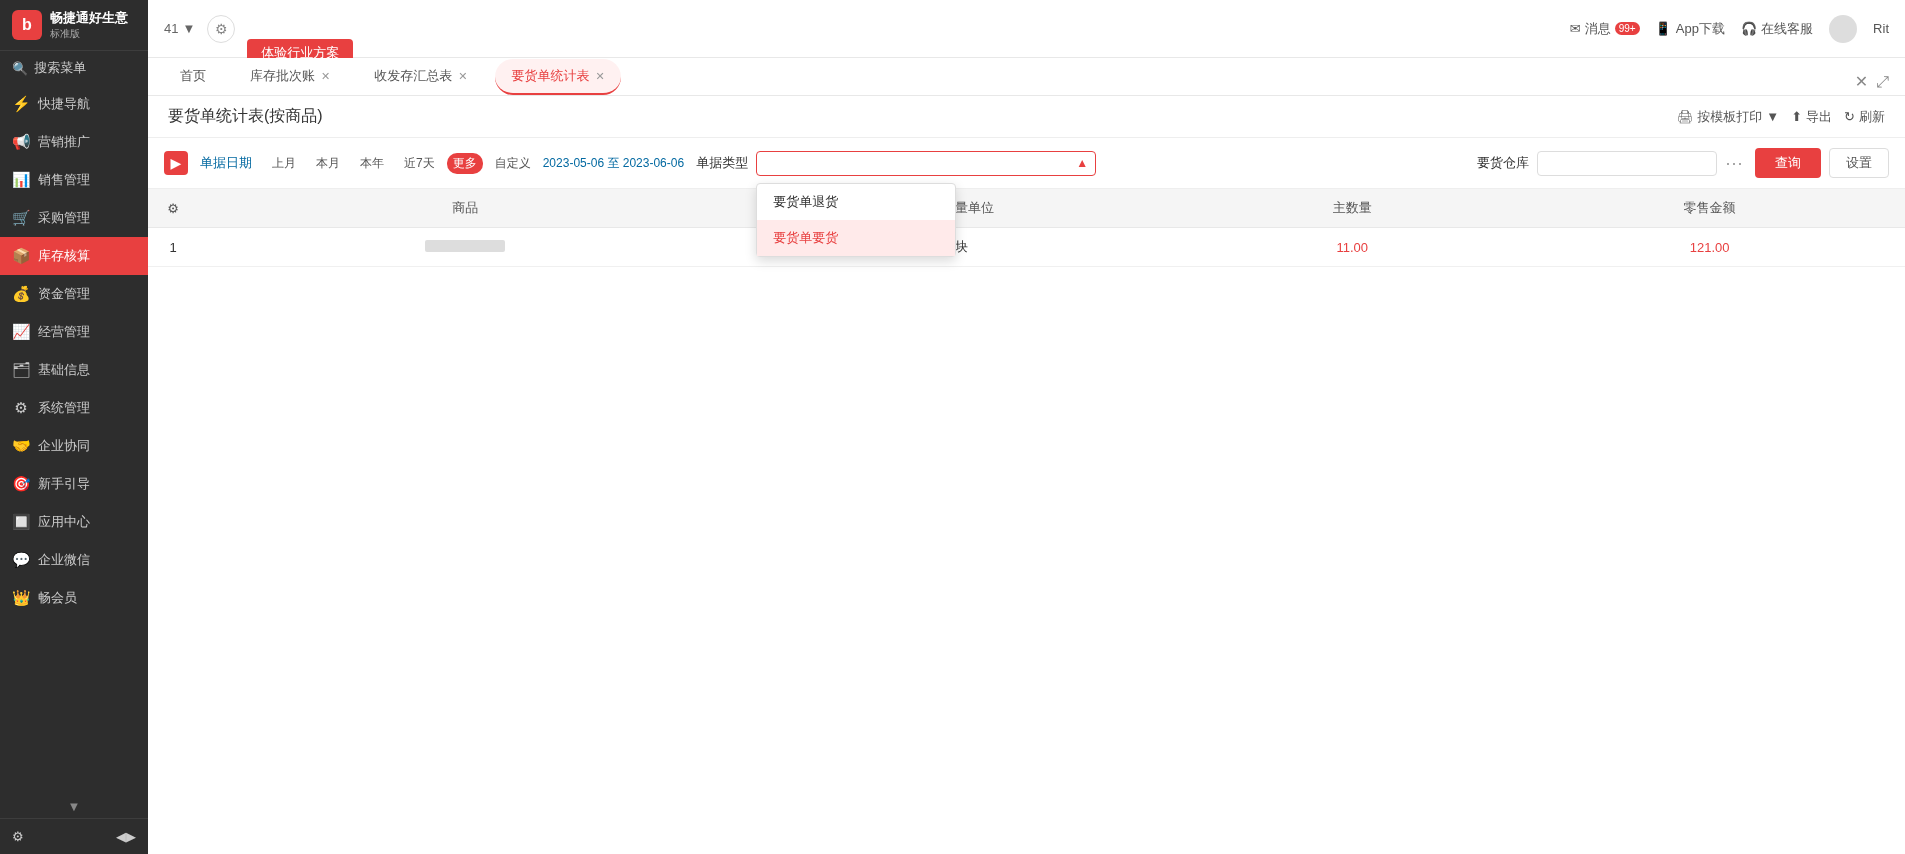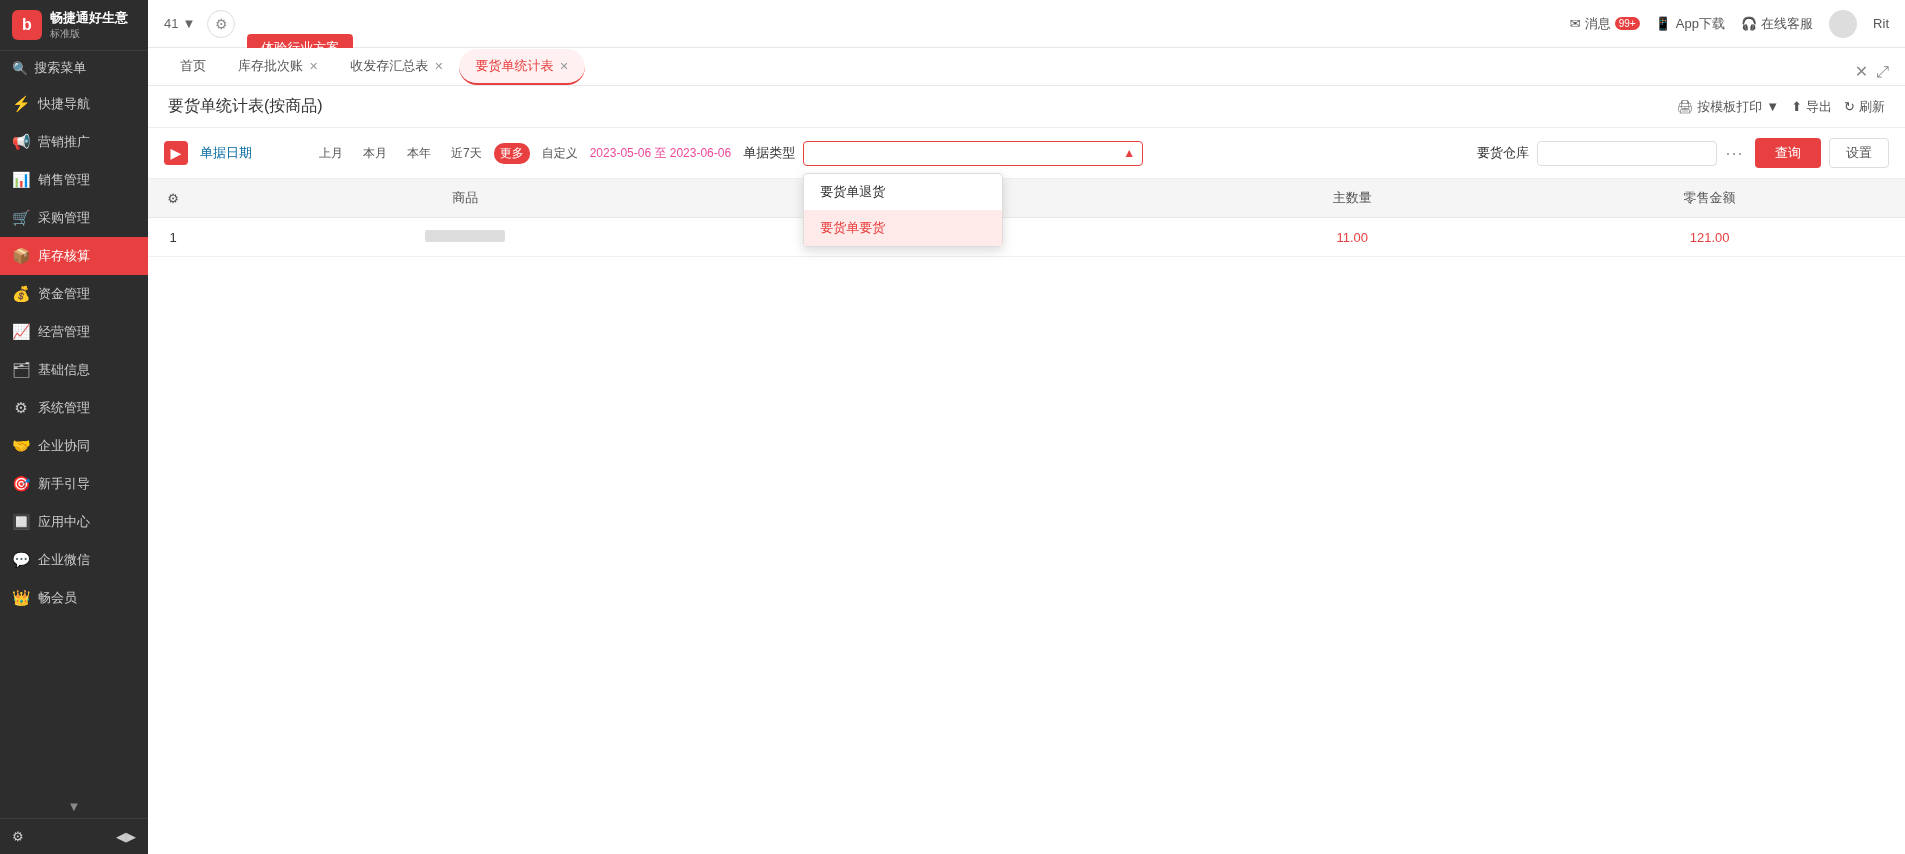--- a/index.html
+++ b/index.html
@@ -85,21 +85,21 @@
     
     .main-area {
       flex: 1;
       display: flex;
       flex-direction: column;
       overflow: hidden;
     }
 
     
     .top-header {
-      height: 48px;
+      height: 58px;
       background: #fff;
       display: flex;
       align-items: center;
       padding: 0 16px;
       border-bottom: 1px solid #e8e8e8;
       justify-content: space-between;
       flex-shrink: 0;
     }
     .header-left { display: flex; align-items: center; gap: 12px; }
     .branch-selector {
@@ -153,21 +153,21 @@
 
     
     .tab-bar {
       height: 38px;
       background: #fff;
       display: flex;
       align-items: flex-end;
       padding: 0 16px;
       border-bottom: 1px solid #e8e8e8;
       flex-shrink: 0;
-      gap: 0;
+      gap: 12px;
       justify-content: space-between;
     }
     .tab {
       display: flex;
       align-items: center;
       padding: 8px 16px;
       font-size: 13px;
       cursor: pointer;
       color: #555;
       border-bottom: 2px solid transparent;
@@ -234,38 +234,38 @@
     .filter-expand-btn {
       width: 24px; height: 24px;
       background: #e84040;
       color: white;
       display: flex; align-items: center; justify-content: center;
       border-radius: 4px;
       cursor: pointer;
       font-size: 14px;
     }
     .filter-label { font-size: 13px; color: #0369a1; }
-    .date-shortcuts { display: flex; align-items: center; gap: 4px; flex-wrap: wrap; margin-left: 47px; }
+    .date-shortcuts { display: flex; align-items: center; gap: 4px; flex-wrap: wrap; }
     .date-btn {
       padding: 3px 8px;
       font-size: 12px;
       color: #555;
       cursor: pointer;
       border-radius: 3px;
     }
     .date-btn.more {
       background: #e84040;
       color: white;
       border-radius: 10px;
       padding: 2px 6px;
     }
     .date-custom {
       padding: 3px 8px; font-size: 12px; color: #555; cursor: pointer;
     }
-    .date-range-text { font-size: 12px; color: #ec4899; }
+    .date-range-text { font-size: 12px; color: #0369a1; }
 
     .filter-type-section {
       display: flex;
       align-items: center;
       gap: 8px;
       flex: 1;
     }
     .filter-type-label { font-size: 13px; color: #333; white-space: nowrap; }
     .filter-select-wrapper {
       position: relative;

